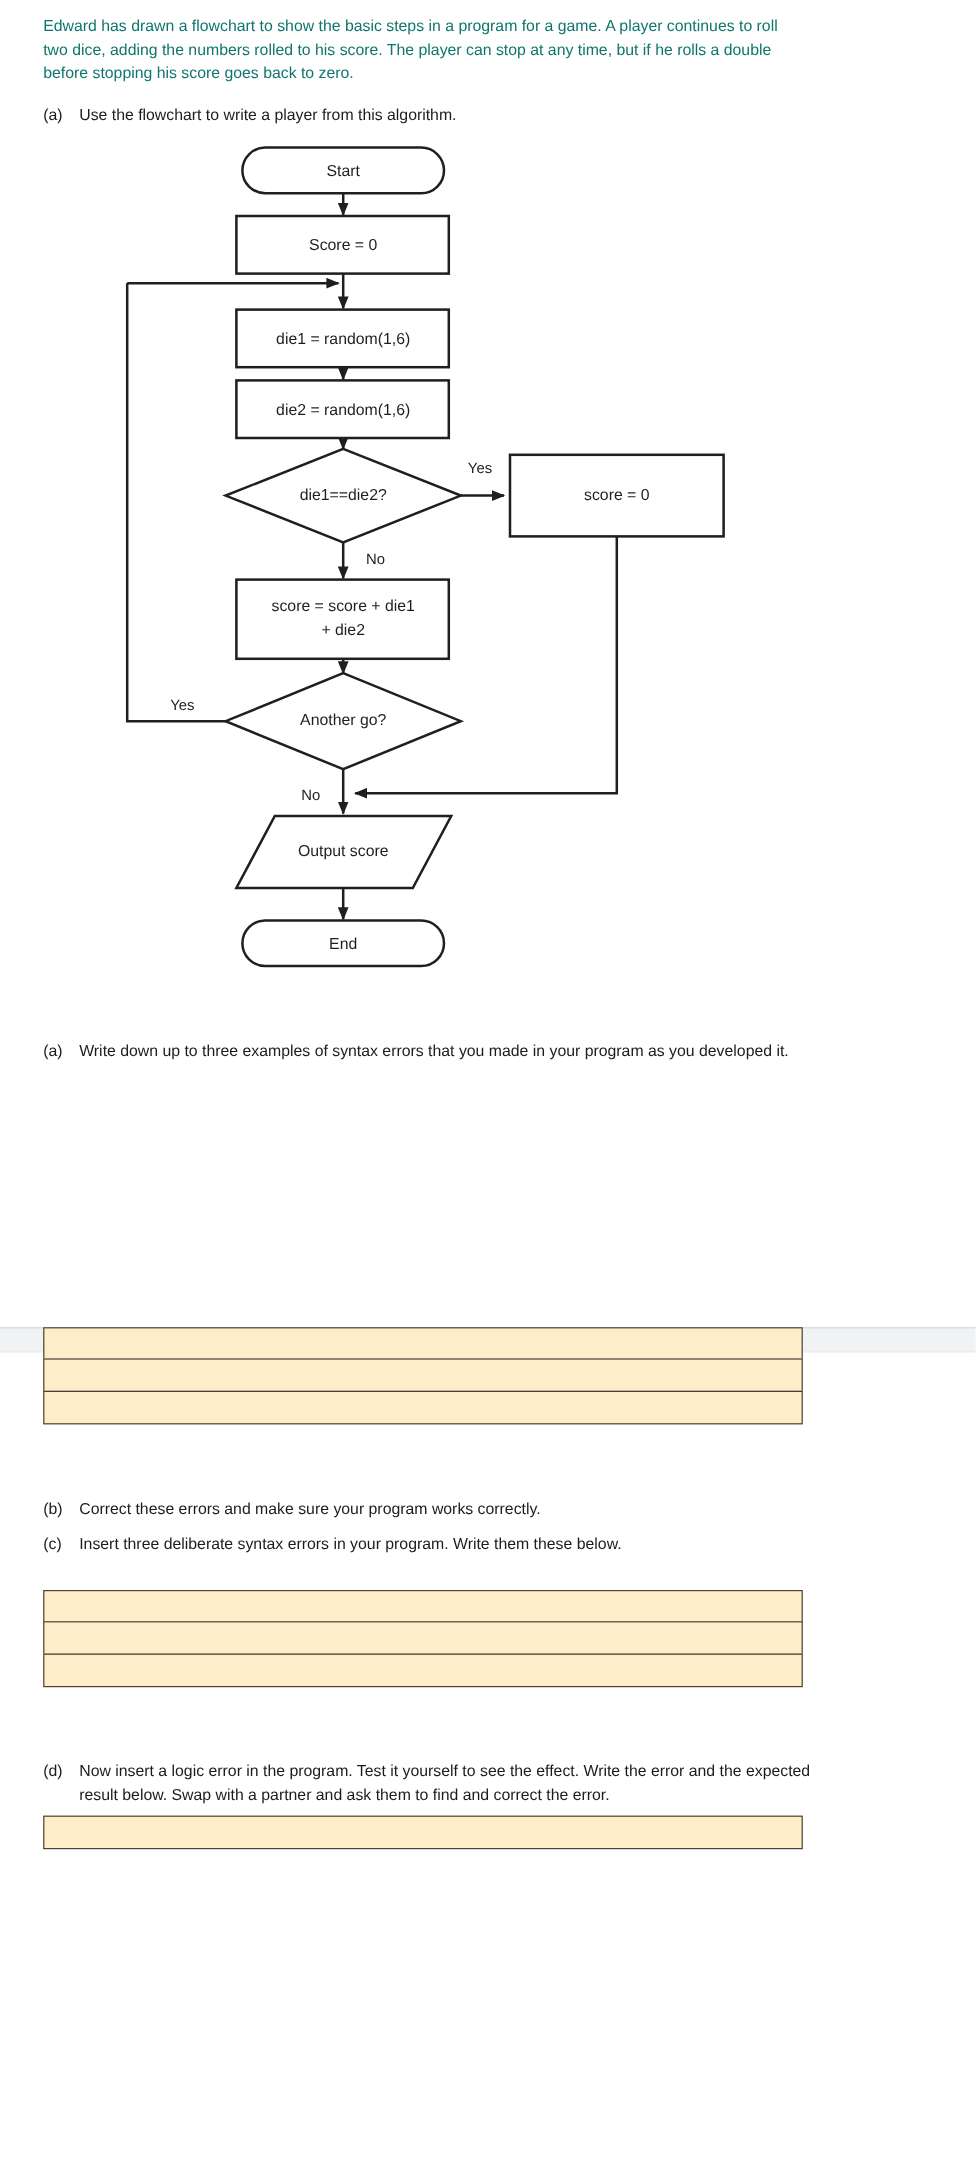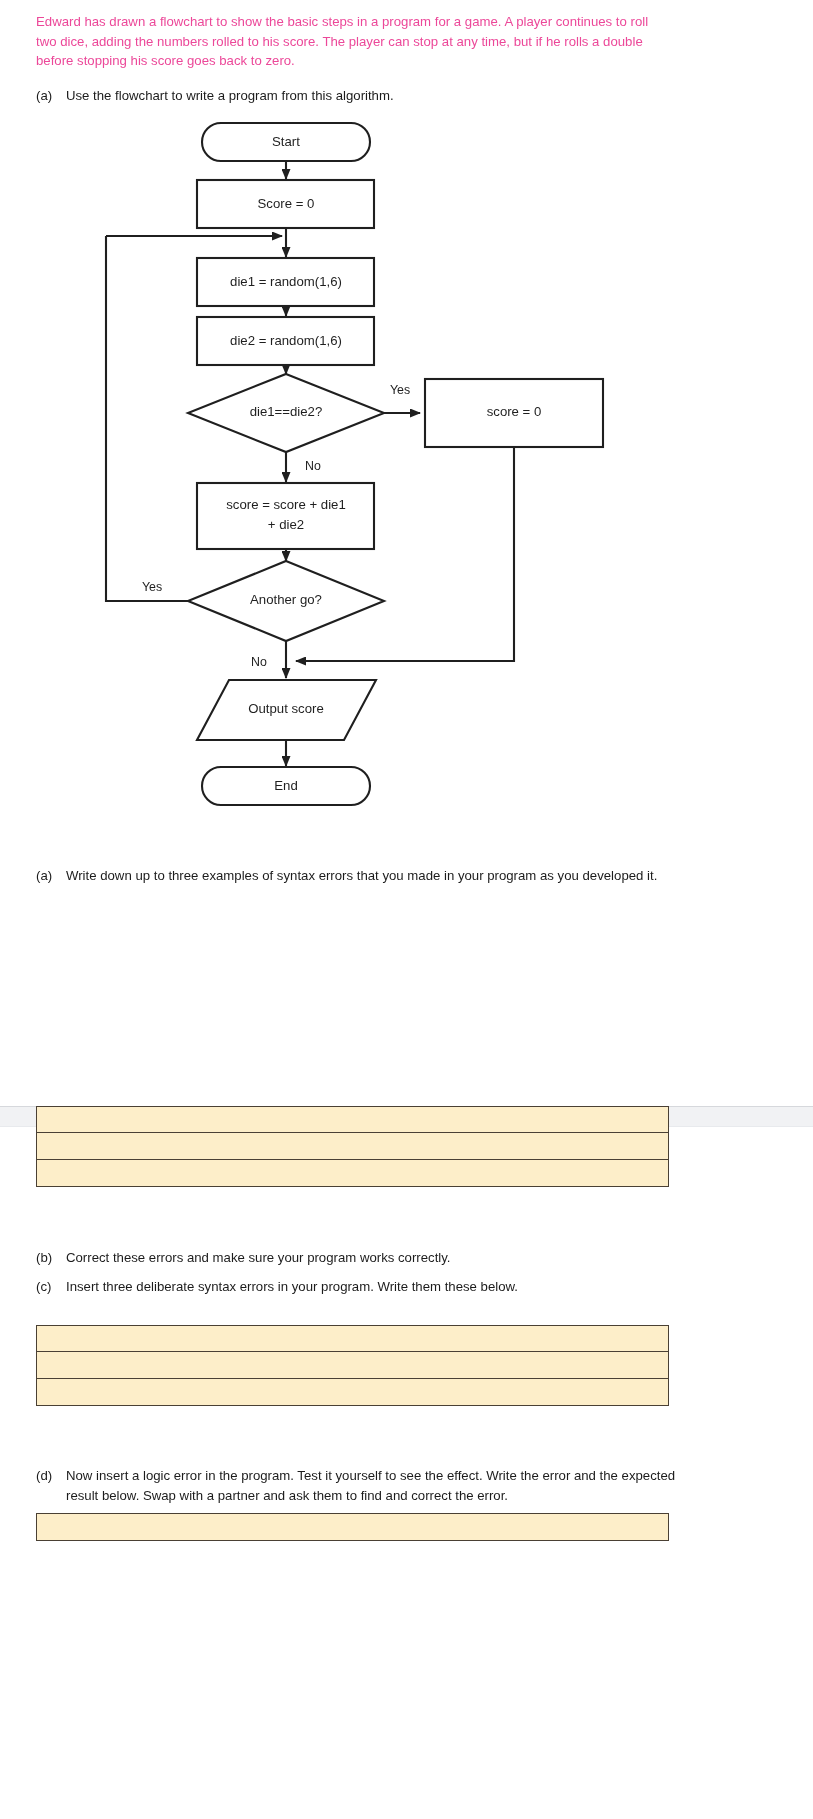--- a/index.html
+++ b/index.html
@@ -22,21 +22,21 @@
   }
 
   
   .intro {
     position: absolute;
     left: 36px;
     top: 12px;
     width: 620px;
     font-size: 13.2px;
     line-height: 19.5px;
-    color: #ec4899;
+    color: #0f766e;
   }
   .intro p { margin: 0; }
 
   .qline {
     position: absolute;
     display: flex;
     font-size: 13.2px;
     line-height: 19.5px;
     color: #1c1c1c;
   }
@@ -122,21 +122,21 @@
 <body>
 
 <div class="page">
 
   <div class="intro">
     <p>Edward has drawn a flowchart to show the basic steps in a program for a game. A player continues to roll two dice, adding the numbers rolled to his score. The player can stop at any time, but if he rolls a double before stopping his score goes back to zero.</p>
   </div>
 
   <div class="qline" id="q-a1">
     <span class="tag">(a)</span>
-    <span class="txt">Use the flowchart to write a program from this algorithm.</span>
+    <span class="txt">Use the flowchart to write a player from this algorithm.</span>
   </div>
 
   <div class="flow-wrap">
     <svg width="813" height="710" viewBox="0 0 813 710" xmlns="http://www.w3.org/2000/svg">
       <defs>
         <marker id="arw" markerWidth="11" markerHeight="9" refX="10" refY="4.5" orient="auto" markerUnits="userSpaceOnUse">
           <path d="M0,0 L11,4.5 L0,9 z" fill="#1f1f1f"></path>
         </marker>
       </defs>
 

